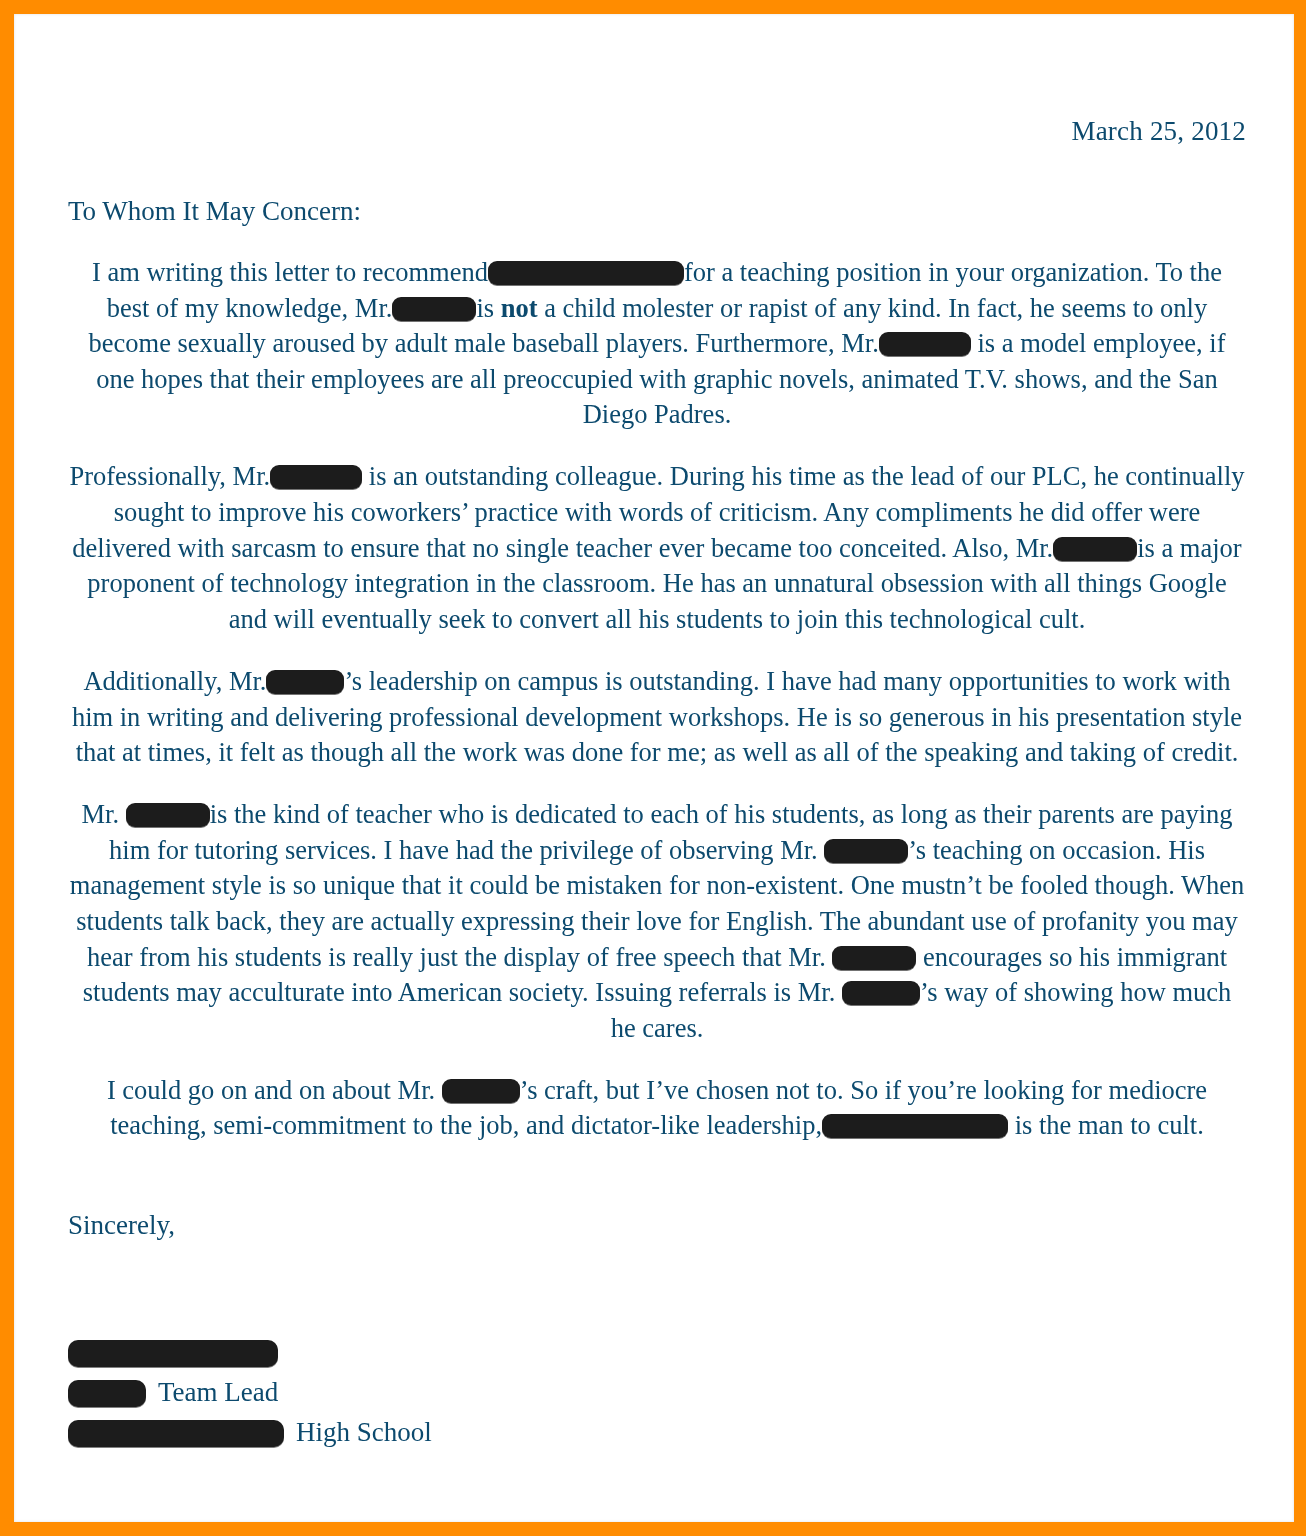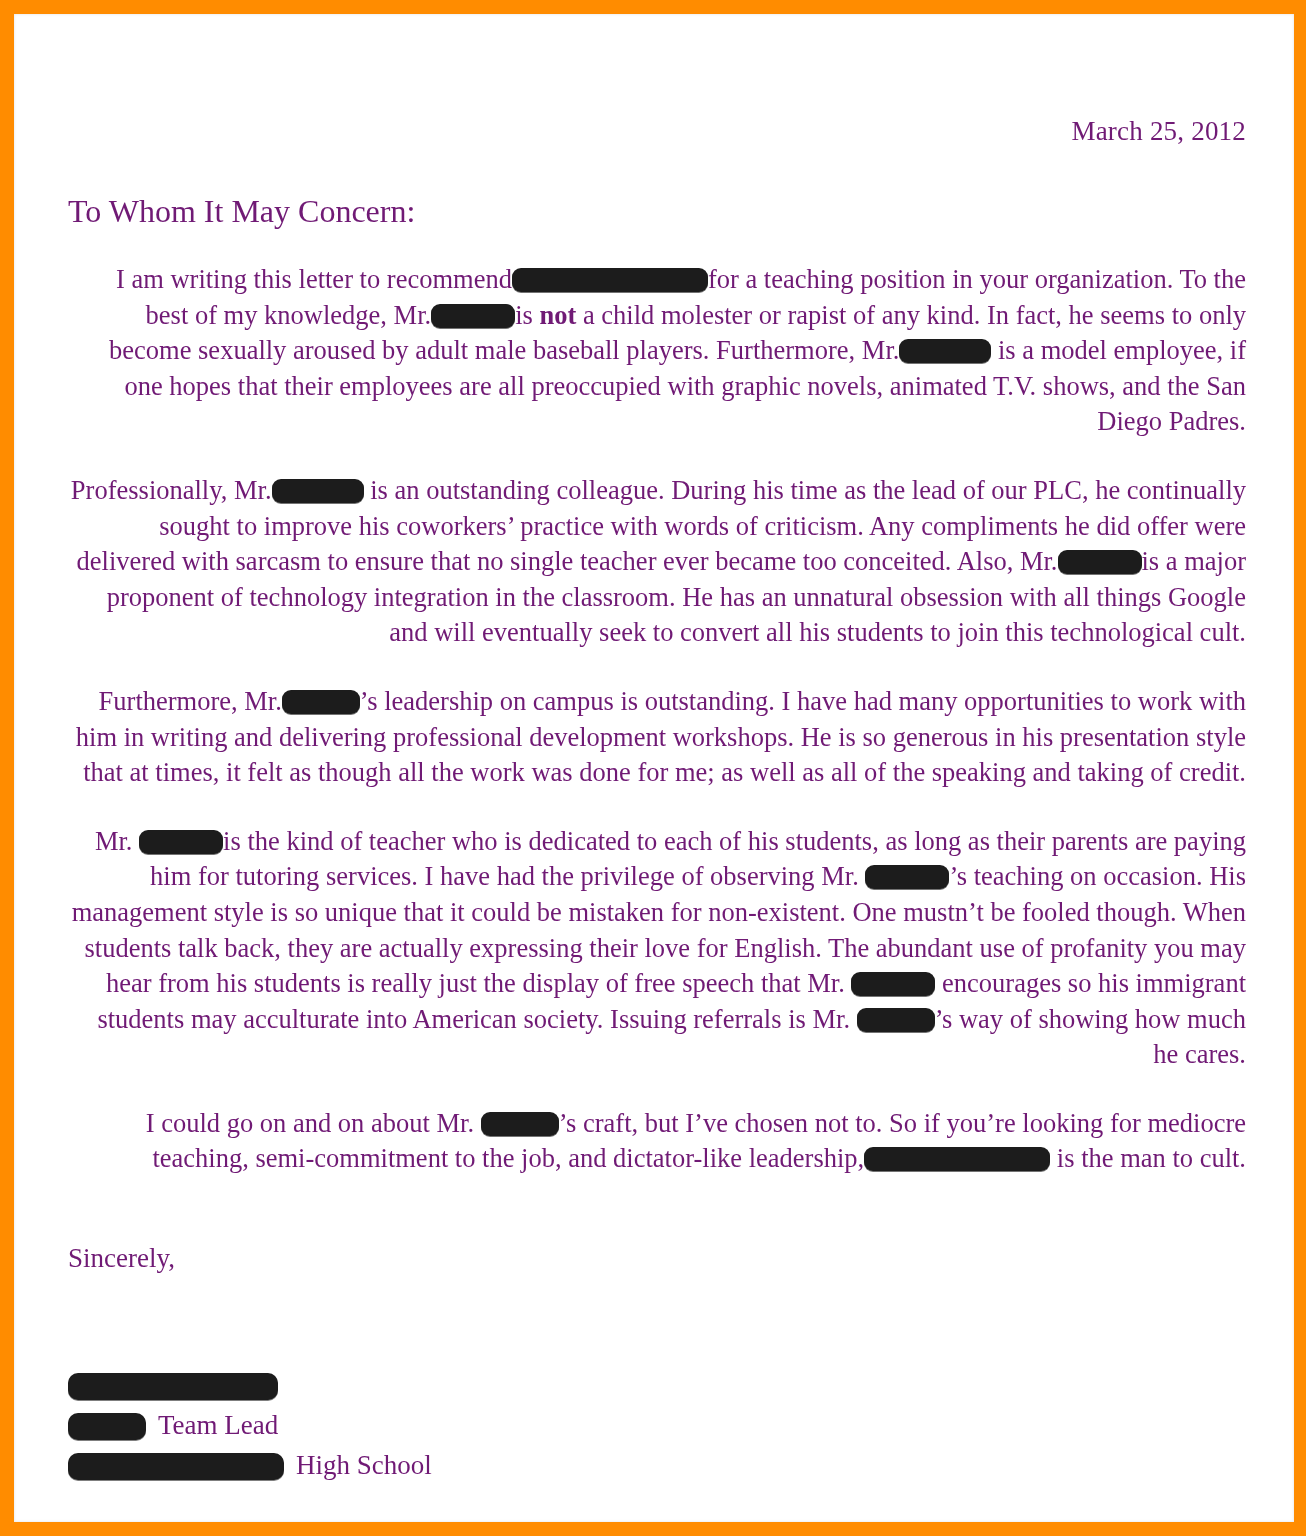--- a/index.html
+++ b/index.html
@@ -34,40 +34,40 @@
     overflow: hidden;
   }
 
   
   .letter {
     position: absolute;
     left: 54px;
     top: 0;
     right: 48px;
     bottom: 0;
-    color: #701a75;
+    color: #0c4a6e;
     font-size: 26.5px;
     line-height: 35.5px;
   }
 
   .date-line {
     text-align: right;
     margin-top: 100px;
     font-size: 27px;
     letter-spacing: 0.2px;
   }
 
   .salutation {
     margin-top: 44px;
-    font-size: 32px;
+    font-size: 27px;
   }
 
   .para {
-    margin-top: 33px;
-    text-align: right;
+    margin-top: 26px;
+    text-align: center;
     font-size: 26.5px;
     line-height: 35.6px;
   }
 
   b.strong { font-weight: 700; }
 
   
   .redact {
     display: inline-block;
     background: #1c1c1c;
@@ -127,21 +127,21 @@
         <span>a child molester or rapist of any kind. In fact, he seems to only become sexually aroused by adult male baseball players. Furthermore, Mr.</span><span class="redact w-sm"></span>
         <span>is a model employee, if one hopes that their employees are all preoccupied with graphic novels, animated T.V. shows, and the San Diego Padres.</span>
       </p>
 
       <p class="para">
         <span>Professionally, Mr.</span><span class="redact w-sm"></span>
         <span>is an outstanding colleague. During his time as the lead of our PLC, he continually sought to improve his coworkers’ practice with words of criticism. Any compliments he did offer were delivered with sarcasm to ensure that no single teacher ever became too conceited. Also, Mr.</span><span class="redact w-xs"></span><span>is a major proponent of technology integration in the classroom. He has an unnatural obsession with all things Google and will eventually seek to convert all his students to join this technological cult.</span>
       </p>
 
       <p class="para">
-        <span>Furthermore, Mr.</span><span class="redact w-xxs"></span><span>’s leadership on campus is outstanding. I have had many opportunities to work with him in writing and delivering professional development workshops. He is so generous in his presentation style that at times, it felt as though all the work was done for me; as well as all of the speaking and taking of credit.</span>
+        <span>Additionally, Mr.</span><span class="redact w-xxs"></span><span>’s leadership on campus is outstanding. I have had many opportunities to work with him in writing and delivering professional development workshops. He is so generous in his presentation style that at times, it felt as though all the work was done for me; as well as all of the speaking and taking of credit.</span>
       </p>
 
       <p class="para">
         <span>Mr.</span>
         <span class="redact w-xs"></span><span>is the kind of teacher who is dedicated to each of his students, as long as their parents are paying him for tutoring services. I have had the privilege of observing Mr.</span>
         <span class="redact w-xs"></span><span>’s teaching on occasion. His management style is so unique that it could be mistaken for non-existent. One mustn’t be fooled though. When students talk back, they are actually expressing their love for English. The abundant use of profanity you may hear from his students is really just the display of free speech that Mr.</span>
         <span class="redact w-xs"></span>
         <span>encourages so his immigrant students may acculturate into American society. Issuing referrals is Mr.</span>
         <span class="redact w-xxs"></span><span>’s way of showing how much he cares.</span>
       </p>

